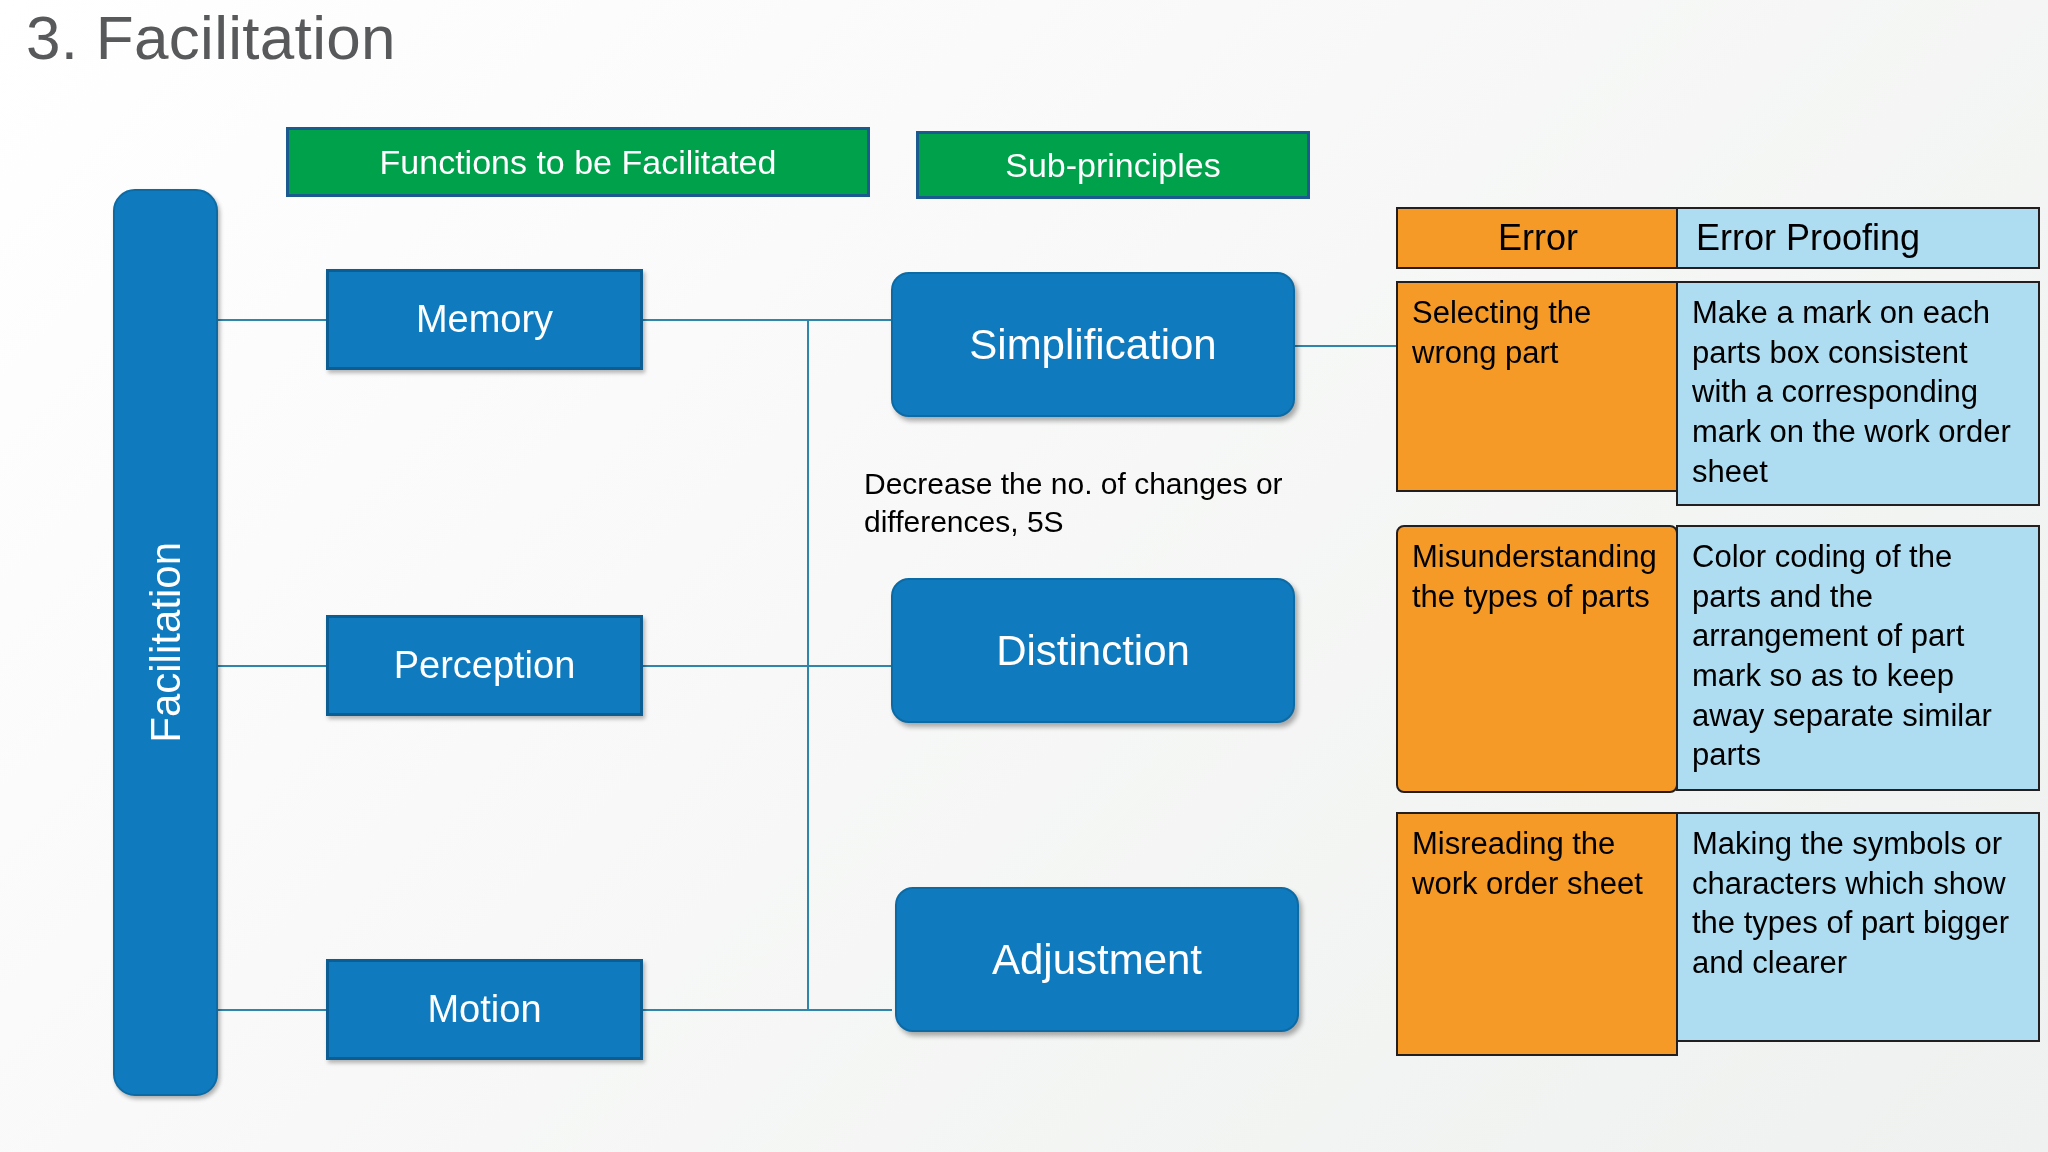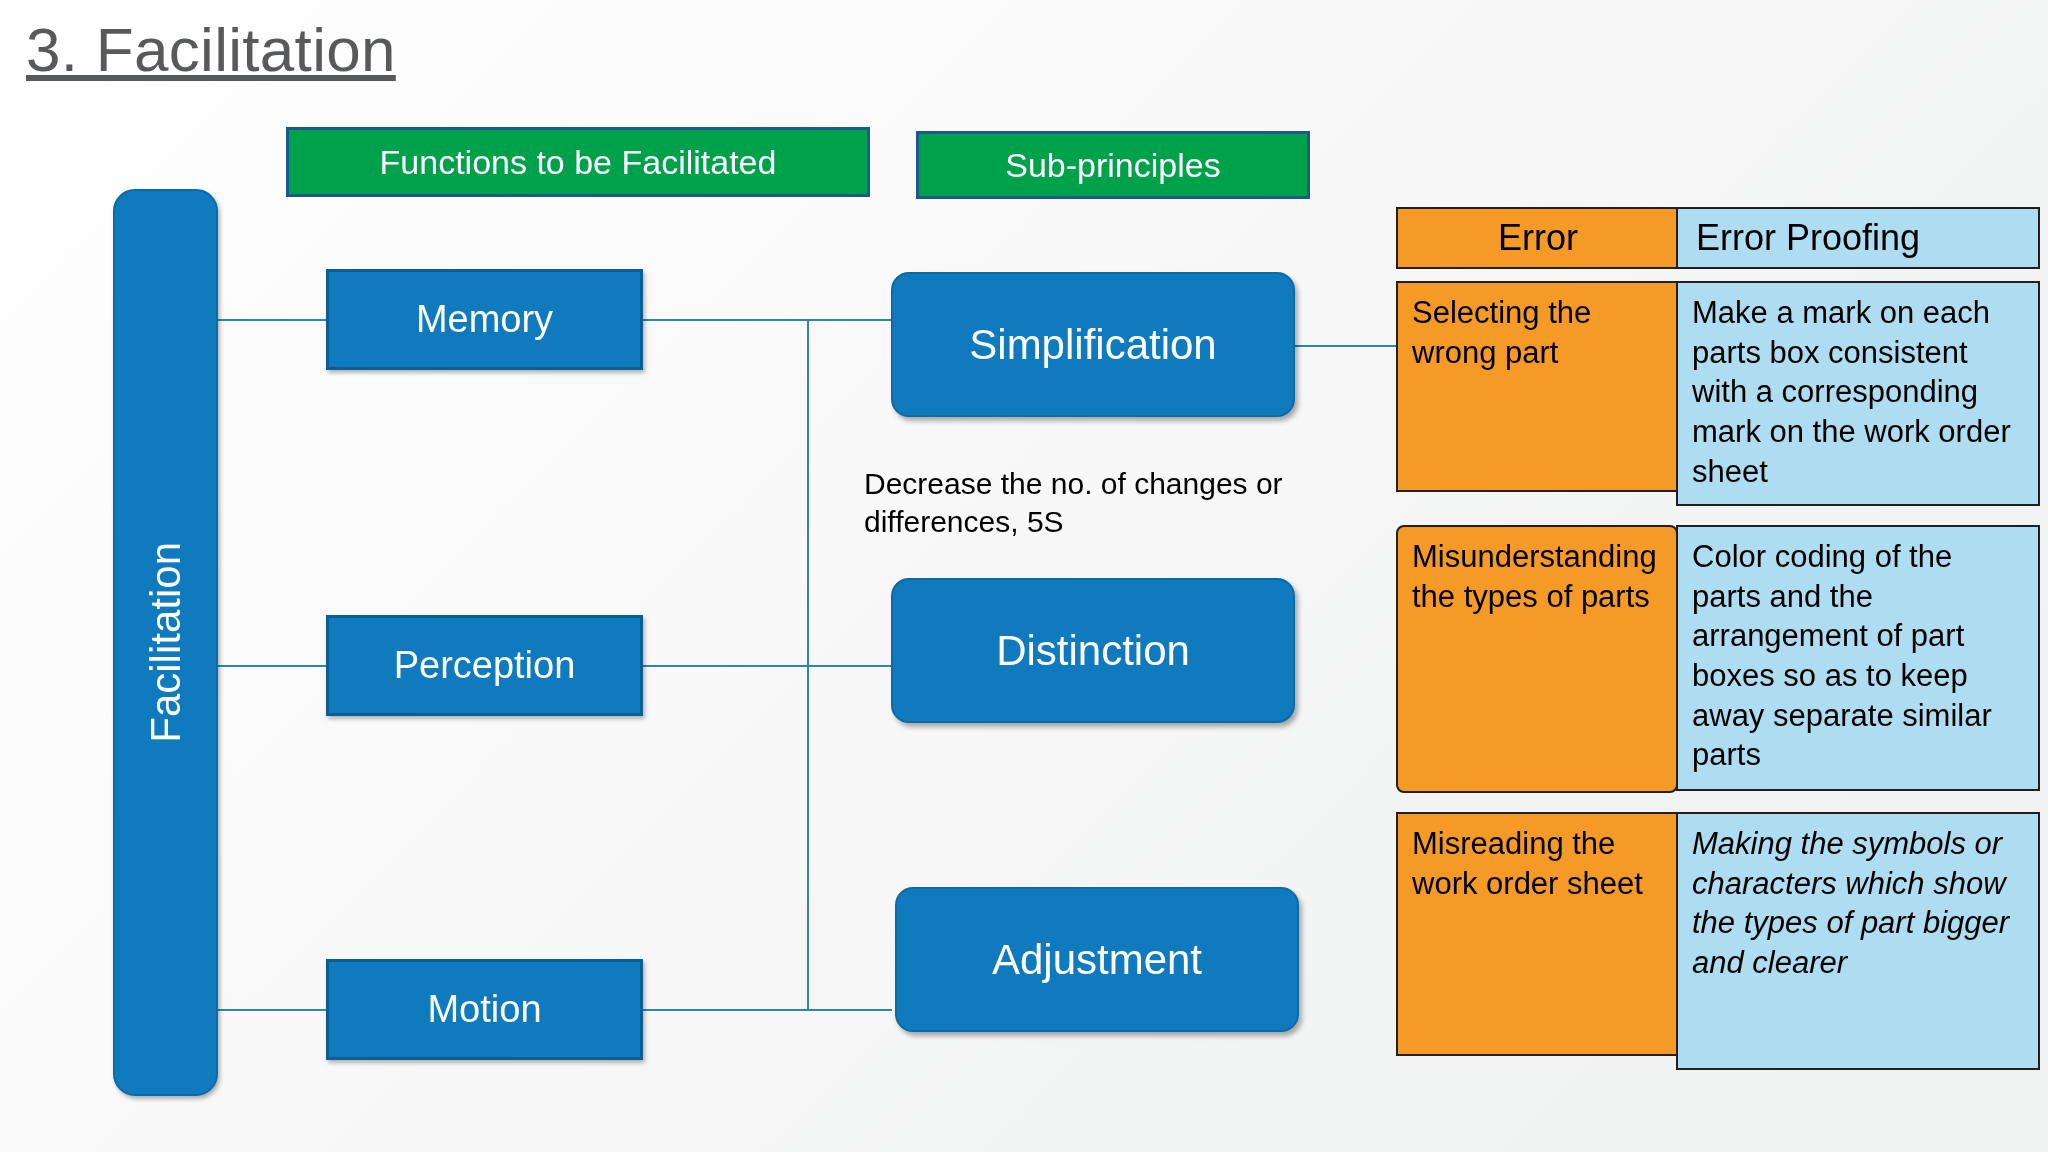--- a/index.html
+++ b/index.html
@@ -18,28 +18,27 @@
     width: 2048px;
     height: 1152px;
     background: linear-gradient(135deg, #ffffff 0%, #f7f8f7 45%, #eef1ef 100%);
     overflow: hidden;
   }
 
   
   .slide-title {
     position: absolute;
     left: 26px;
-    top: 14px;
+    top: 2px;
     font-size: 62px;
     color: #58595b;
     font-family: "Liberation Sans", sans-serif;
     font-weight: 400;
     letter-spacing: 0.3px;
     white-space: nowrap;
-    text-decoration: underline;
   }
 
   
   .shape {
     position: absolute;
     box-sizing: border-box;
     display: flex;
     align-items: center;
     justify-content: center;
     text-align: center;
@@ -207,23 +206,23 @@
     <span>Selecting the wrong part</span>
   </div>
   <div class="cell cell-fix" style="left:1676px; top:281px; width:364px; height:225px;">
     <span>Make a mark on each parts box consistent with a corresponding mark on the work order sheet</span>
   </div>
 
   <div class="cell cell-err" style="left:1396px; top:525px; width:282px; height:268px;border-radius:8px;">
     <span>Misunderstanding the types of parts</span>
   </div>
   <div class="cell cell-fix" style="left:1676px; top:525px; width:364px; height:266px;">
-    <span>Color coding of the parts and the arrangement of part boxes so as to keep away separate similar parts</span>
+    <span>Color coding of the parts and the arrangement of part mark so as to keep away separate similar parts</span>
   </div>
 
   <div class="cell cell-err" style="left:1396px; top:812px; width:282px; height:244px;">
     <span>Misreading the work order sheet</span>
   </div>
-  <div class="cell cell-fix" style="left:1676px; top:812px; width:364px; height:258px;font-style:italic;">
+  <div class="cell cell-fix" style="left:1676px; top:812px; width:364px; height:230px;">
     <span>Making the symbols or characters which show the types of part bigger and clearer</span>
   </div>
 
 </div>
 
 </body></html>

